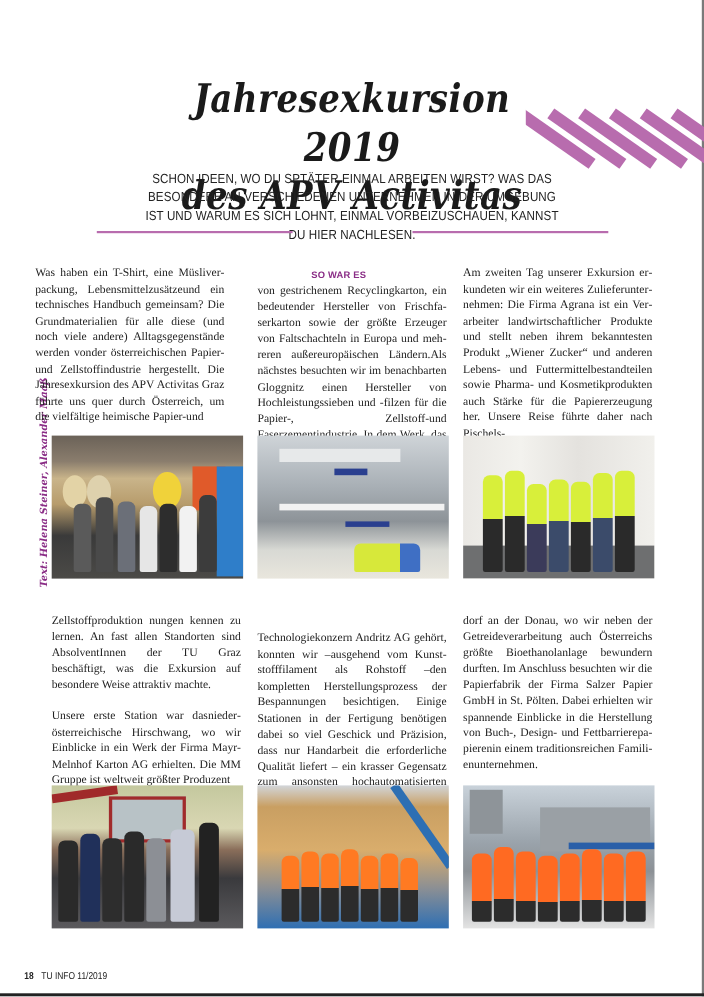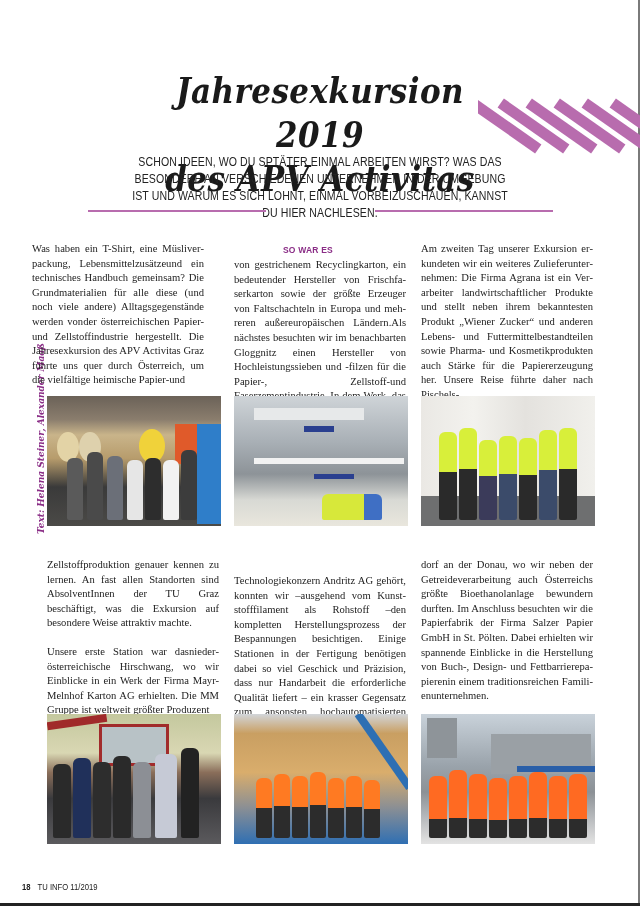--- a/index.html
+++ b/index.html
@@ -91,21 +91,21 @@
   <div class="fig" style="left:18px;width:18px;height:88px;background:linear-gradient(180deg,#d8ef3a 0 45%,#2a2a2a 45%)"></div>
   <div class="fig" style="left:38px;width:18px;height:92px;background:linear-gradient(180deg,#d8ef3a 0 45%,#2a2a2a 45%)"></div>
   <div class="fig" style="left:58px;width:18px;height:80px;background:linear-gradient(180deg,#d8ef3a 0 45%,#3b3b5a 45%)"></div>
   <div class="fig" style="left:78px;width:18px;height:84px;background:linear-gradient(180deg,#d8ef3a 0 45%,#3b4b6a 45%)"></div>
   <div class="fig" style="left:98px;width:18px;height:82px;background:linear-gradient(180deg,#d8ef3a 0 45%,#2a2a2a 45%)"></div>
   <div class="fig" style="left:118px;width:18px;height:90px;background:linear-gradient(180deg,#d8ef3a 0 45%,#3b4b6a 45%)"></div>
   <div class="fig" style="left:138px;width:18px;height:92px;background:linear-gradient(180deg,#d8ef3a 0 45%,#2a2a2a 45%)"></div>
 </div>
 
 <div class="col" style="left:47px;top:558px">
-  <p>Zellstoffproduktion genauer kennen zu lernen. An fast allen Standorten sind Ab­solventInnen der TU Graz beschäftigt, was die Exkursion auf besondere Weise attraktiv machte.</p>
+  <p>Zellstoffproduktion nungen kennen zu lernen. An fast allen Standorten sind Ab­solventInnen der TU Graz beschäftigt, was die Exkursion auf besondere Weise attraktiv machte.</p>
   <p>Unsere erste Station war dasnieder­österreichische Hirschwang, wo wir Einblicke in ein Werk der Firma Mayr-Melnhof Karton AG erhielten. Die MM Gruppe ist weltweit größter Produzent</p>
 </div>
 <div class="col" style="left:234px;top:574px">
   <p>Technologiekonzern Andritz AG gehört, konnten wir –ausgehend vom Kunst­stofffilament als Rohstoff –den komplet­ten Herstellungsprozess der Bespan­nungen besichtigen. Einige Stationen in der Fertigung benötigen dabei so viel Geschick und Präzision, dass nur Hand­arbeit die erforderliche Qualität liefert – ein krasser Gegensatz zum ansonsten hochautomatisierten Prozess.</p>
 </div>
 <div class="col" style="left:421px;top:558px">
   <p>dorf an der Donau, wo wir neben der Getreideverarbeitung auch Österreichs größte Bioethanolanlage bewundern durften. Im Anschluss besuchten wir die Papierfabrik der Firma Salzer Papier GmbH in St. Pölten. Dabei erhielten wir spannende Einblicke in die Herstellung von Buch-, Design- und Fettbarrierepa­pierenin einem traditionsreichen Famili­enunternehmen.</p>
 </div>
 
 <div class="photo ph4" style="left:47px;top:714px">

